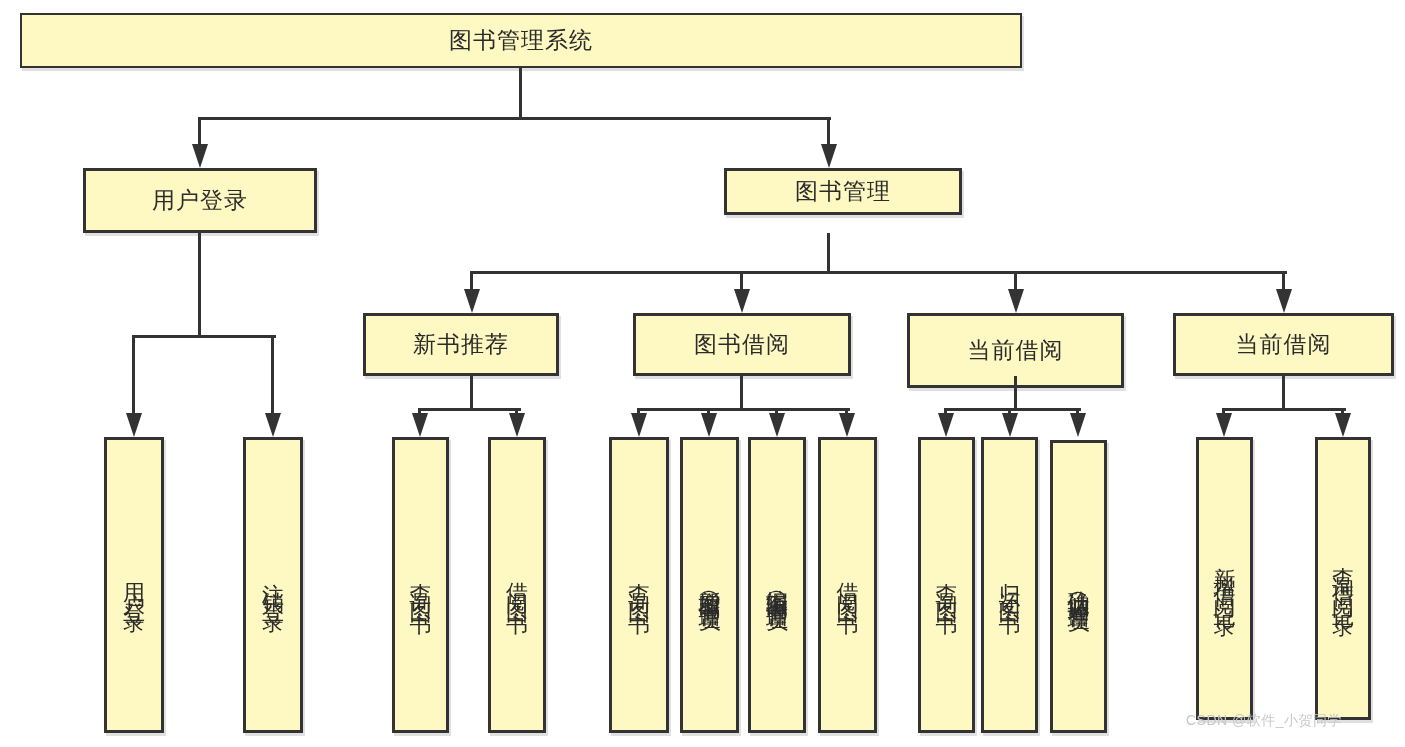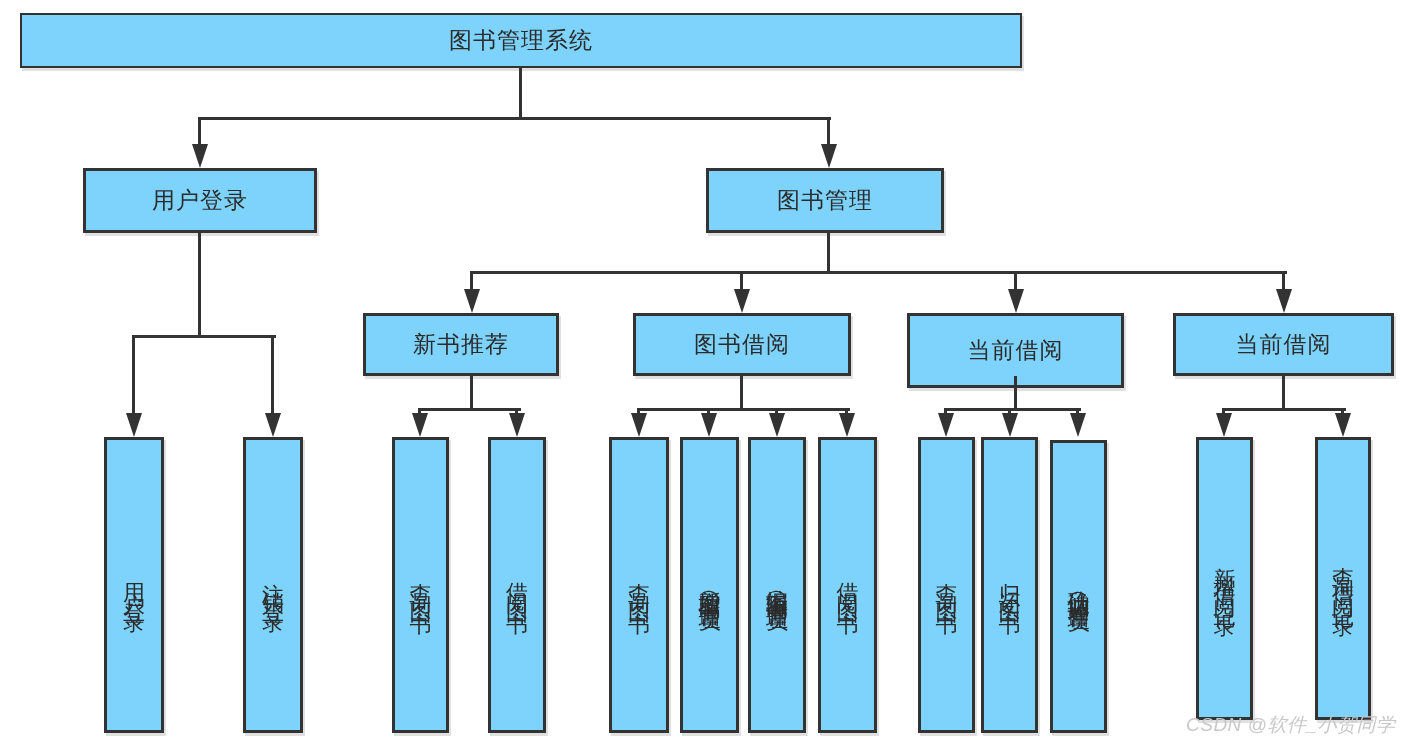--- a/index.html
+++ b/index.html
@@ -8,55 +8,55 @@
     --background:#ffffff;
     --watermark:#c8c8c8;
   }
   html,body{margin:0;padding:0;background:var(--background);}
   .canvas{
     position:relative;width:1405px;height:747px;background:var(--background);
     font-family:"Liberation Sans","DejaVu Sans",sans-serif;color:var(--text);
     overflow:hidden;
   }
   .box{
-    position:absolute;background:#7dd3fc;border:3px solid var(--line);
+    position:absolute;background:#fef9c3;border:3px solid var(--line);
     box-sizing:border-box;display:flex;align-items:center;justify-content:center;
     box-shadow:2px 3px 0 rgba(0,0,0,0.12);
   }
   .box.root{border-width:2px;}
   .box.h span{font-size:23px;letter-spacing:1px;white-space:nowrap;}
   .box.v span{
     writing-mode:vertical-rl;text-orientation:mixed;
     font-size:22px;letter-spacing:10px;line-height:1;white-space:nowrap;
   }
   .box.v.long span{letter-spacing:3px;}
   .line{position:absolute;background:var(--line);}
   .arrow{
     position:absolute;width:0;height:0;
     border-left:8px solid transparent;border-right:8px solid transparent;
     border-top:24px solid var(--line);
   }
   .watermark{
-    position:absolute;font-size:19px;color:var(--watermark);
-    white-space:nowrap;letter-spacing:0.5px;font-style:italic;
+    position:absolute;font-size:14px;color:var(--watermark);
+    white-space:nowrap;letter-spacing:0.5px;
   }
 </style>
 </head>
 <body>
 
 <div class="canvas">
 
   <div class="box h root" style="left:20px;top:13px;width:1002px;height:55px">
     <span>图书管理系统</span>
   </div>
 
   <div class="box h" style="left:83px;top:168px;width:234px;height:65px">
     <span>用户登录</span>
   </div>
-  <div class="box h" style="left:706px;top:168px;width:238px;height:65px">
+  <div class="box h" style="left:724px;top:168px;width:238px;height:47px">
     <span>图书管理</span>
   </div>
 
   <div class="box h" style="left:363px;top:313px;width:196px;height:63px">
     <span>新书推荐</span>
   </div>
   <div class="box h" style="left:633px;top:313px;width:218px;height:63px">
     <span>图书借阅</span>
   </div>
   <div class="box h" style="left:907px;top:313px;width:217px;height:75px">

